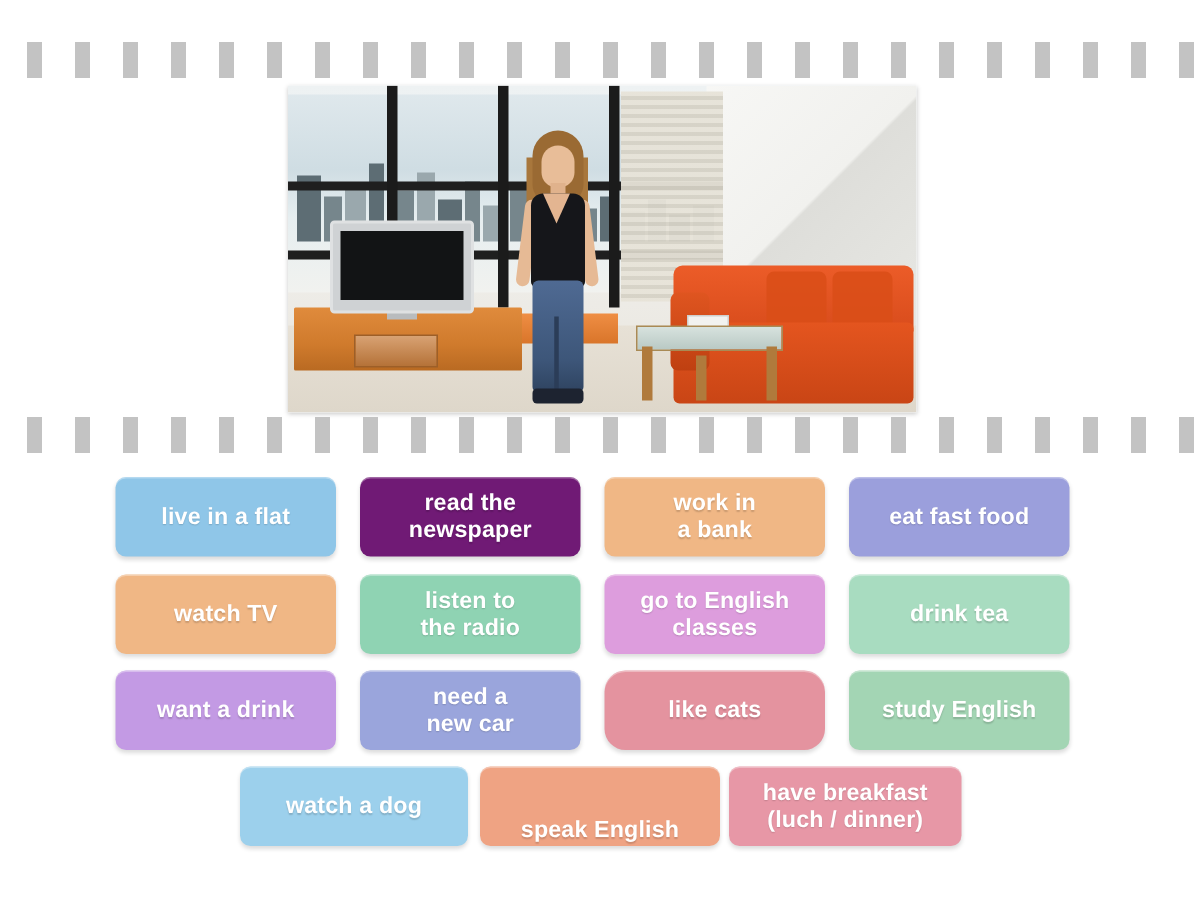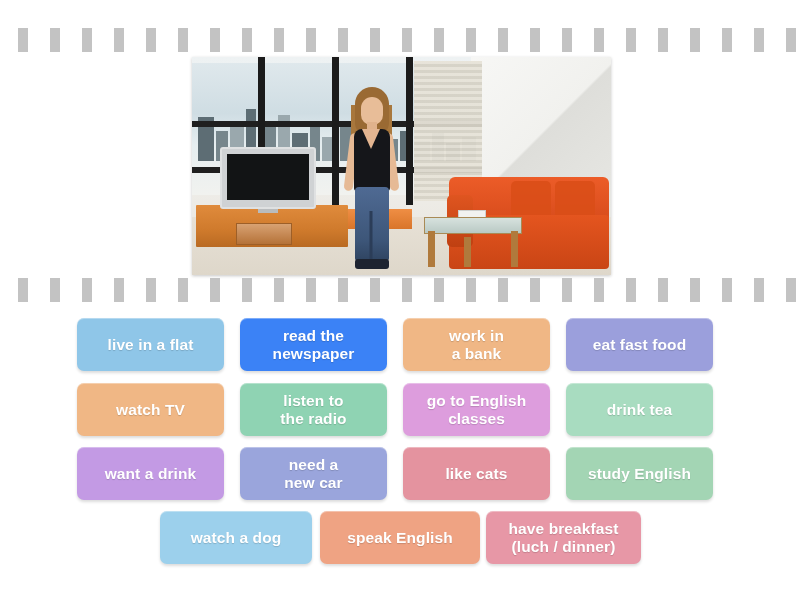--- a/index.html
+++ b/index.html
@@ -400,21 +400,21 @@
       <div class="dash" style="background: rgb(195, 195, 195);"></div>
       <div class="dash" style="background: rgb(195, 195, 195);"></div>
       <div class="dash" style="background: rgb(195, 195, 195);"></div>
       <div class="dash" style="background: rgb(195, 195, 195);"></div>
     </div>
 
   <div id="tiles">
       <div class="tile" aria-label="live in a flat" style="background: rgb(143, 198, 232); top: 318px; height: 53px; left: 77px; width: 147px;">
         <span>live in a flat</span>
       </div>
-      <div class="tile" aria-label="read the newspaper" style="background: #3b82f6; top: 318px; height: 53px; left: 240px; width: 147px;">
+      <div class="tile" aria-label="read the newspaper" style="background: #701a75; top: 318px; height: 53px; left: 240px; width: 147px;">
         <span>read the<br>newspaper</span>
       </div>
       <div class="tile" aria-label="work in a bank" style="background: rgb(240, 183, 133); top: 318px; height: 53px; left: 403px; width: 147px;">
         <span>work in<br>a bank</span>
       </div>
       <div class="tile" aria-label="eat fast food" style="background: rgb(155, 159, 220); top: 318px; height: 53px; left: 566px; width: 147px;">
         <span>eat fast food</span>
       </div>
       <div class="tile" aria-label="watch TV" style="background: rgb(240, 183, 133); top: 383px; height: 53px; left: 77px; width: 147px;">
         <span>watch TV</span>
@@ -427,30 +427,30 @@
       </div>
       <div class="tile" aria-label="drink tea" style="background: rgb(168, 220, 192); top: 383px; height: 53px; left: 566px; width: 147px; text-align: center;">
         <span>drink tea</span>
       </div>
       <div class="tile" aria-label="want a coffee" style="background: rgb(195, 154, 228); top: 447px; height: 53px; left: 77px; width: 147px;">
         <span>want a drink</span>
       </div>
       <div class="tile" aria-label="need a new car" style="background: rgb(154, 165, 220); top: 447px; height: 53px; left: 240px; width: 147px;">
         <span>need a<br>new car</span>
       </div>
-      <div class="tile" aria-label="like cats" style="background: rgb(228, 147, 159); top: 447px; height: 53px; left: 403px; width: 147px;">
+      <div class="tile" aria-label="like cats" style="background: rgb(228, 147, 159); top: 447px; height: 53px; left: 403px; width: 147px; border-radius: 14px;">
         <span>like cats</span>
       </div>
       <div class="tile" aria-label="study Spanish" style="background: rgb(163, 213, 180); top: 447px; height: 53px; left: 566px; width: 147px;">
         <span>study English</span>
       </div>
       <div class="tile" aria-label="have a dog" style="background: rgb(156, 208, 236); top: 511px; height: 53px; left: 160px; width: 152px;">
         <span>watch a dog</span>
       </div>
-      <div class="tile" aria-label="speak English" style="background: rgb(239, 163, 131); top: 511px; height: 53px; left: 320px; width: 160px;">
+      <div class="tile" aria-label="speak English" style="background: rgb(239, 163, 131); top: 511px; height: 53px; left: 320px; width: 160px; align-items: flex-end;">
         <span>speak English</span>
       </div>
       <div class="tile" aria-label="have breakfast (luch / dinner)" style="background: rgb(231, 151, 166); top: 511px; height: 53px; left: 486px; width: 155px;">
         <span>have breakfast<br>(luch / dinner)</span>
       </div>
     </div>
 
 </div>
 
 </body></html>

